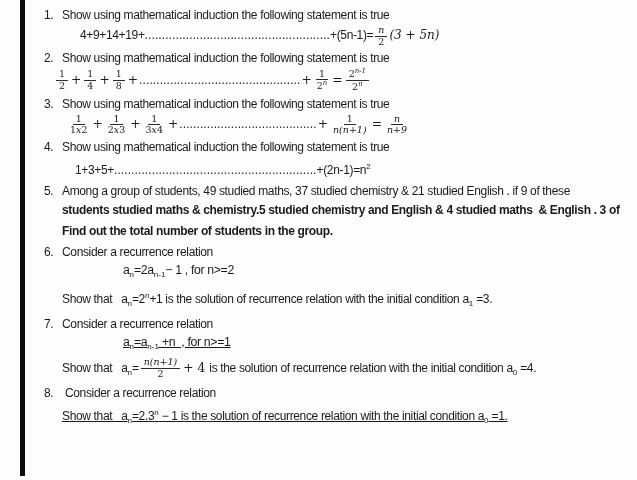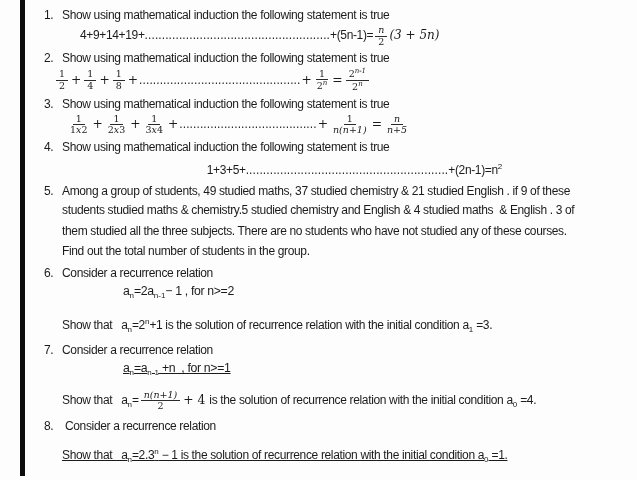--- a/index.html
+++ b/index.html
@@ -19,23 +19,23 @@
   .content{
     position:absolute;left:44px;top:4px;right:3px;
     font-size:12px;
     letter-spacing:-0.35px;
   }
   .question{margin:0;}
   .row{white-space:nowrap;}
   .row-head{display:flex;line-height:18px;margin-top:2px;}
   .qnum{flex:0 0 18px;width:18px;}
   .row-formula{margin:1px 0 1px;line-height:20px;}
-  .row-text{line-height:20.5px;padding-left:18px;}
+  .row-text{line-height:20.5px;padding-left:18px;font-weight:bold;}
   .row-recur{line-height:18px;font-size:12.3px;}
-  .row-show{line-height:19px;margin-top:7px;}
+  .row-show{line-height:19px;margin-top:1px;}
   .seg-t{}
   .seg-r{font-family:"DejaVu Serif",serif;font-size:12.3px;letter-spacing:0;padding:0 1px;}
   .seg-i{font-family:"DejaVu Serif",serif;font-style:italic;font-size:12px;letter-spacing:0;}
   .seg-dots{letter-spacing:0.1px;color:#242424;}
   sub.seg-sub{font-size:8px;letter-spacing:0;}
   sup.seg-sup{font-size:8px;letter-spacing:0;}
   sup.seg-isup{font-family:"DejaVu Serif",serif;font-style:italic;font-size:7.5px;letter-spacing:0;}
   .frac{
     display:inline-flex;flex-direction:column;align-items:center;
     vertical-align:middle;margin:0 2px;
@@ -97,37 +97,36 @@
               <span class="fnum"><span class="seg-r">1</span></span>
               <span class="fden"><span class="seg-r">2</span><span class="seg-i">x</span><span class="seg-r">3</span></span>
             </span><span class="seg-r">+</span><span class="frac">
               <span class="fnum"><span class="seg-r">1</span></span>
               <span class="fden"><span class="seg-r">3</span><span class="seg-i">x</span><span class="seg-r">4</span></span>
             </span><span class="seg-r">+</span><span class="seg-dots">........................................</span><span class="seg-r">+</span><span class="frac">
               <span class="fnum"><span class="seg-r">1</span></span>
               <span class="fden"><span class="seg-i">n(n+1)</span></span>
             </span><span class="seg-r">=</span><span class="frac">
               <span class="fnum"><span class="seg-i">n</span></span>
-              <span class="fden"><span class="seg-i">n+5</span></span>
+              <span class="fden"><span class="seg-i">n+9</span></span>
             </span></span></div>
       </div>
       <div class="question">
         <div class="row row-head">
           <span class="qnum">4.</span>
           <span class="rowc"><span class="seg-t">Show using mathematical induction the following statement is true</span></span>
         </div>
-        <div class="row row-formula" style="padding-left: 31px; text-align: center;"><span class="rowc"><span class="seg-t">1+3+5+</span><span class="seg-dots">...........................................................</span><span class="seg-t">+(2n-1)=n</span><sup class="seg-sup">2</sup></span></div>
+        <div class="row row-formula" style="padding-left: 31px;"><span class="rowc"><span class="seg-t">1+3+5+</span><span class="seg-dots">...........................................................</span><span class="seg-t">+(2n-1)=n</span><sup class="seg-sup">2</sup></span></div>
       </div>
       <div class="question">
         <div class="row row-head">
           <span class="qnum">5.</span>
           <span class="rowc"><span class="seg-t">Among a group of students, 49 studied maths, 37 studied chemistry &amp; 21 studied English . if 9 of these</span></span>
         </div>
         <div class="row row-text" style="padding-left: 18px;"><span class="rowc"><span class="seg-t">students studied maths &amp; chemistry.5 studied chemistry and English &amp; 4 studied maths&nbsp; &amp; English . 3 of</span></span></div>
-        <div class="row row-text" style="padding-left: 18px;"><span class="rowc"><span class="seg-t">them studied all the three subjects. There are no students who have not studied any of these courses.</span></span></div>
         <div class="row row-text" style="padding-left: 18px;"><span class="rowc"><span class="seg-t">Find out the total number of students in the group.</span></span></div>
       </div>
       <div class="question">
         <div class="row row-head">
           <span class="qnum">6.</span>
           <span class="rowc"><span class="seg-t">Consider a recurrence relation</span></span>
         </div>
         <div class="row row-recur" style="padding-left: 79px;"><span class="rowc"><span class="seg-t">a</span><sub class="seg-sub">n</sub><span class="seg-t">=2a</span><sub class="seg-sub">n-1</sub><span class="seg-t">− 1 , for n&gt;=2</span></span></div>
         <div class="row row-show" style="padding-left: 18px;"><span class="rowc"><span class="seg-t">Show that&nbsp;&nbsp; a</span><sub class="seg-sub">n</sub><span class="seg-t">=2</span><sup class="seg-sup">n</sup><span class="seg-t">+1 is the solution of recurrence relation with the initial condition a</span><sub class="seg-sub">1</sub><span class="seg-t"> =3.</span></span></div>
       </div>

